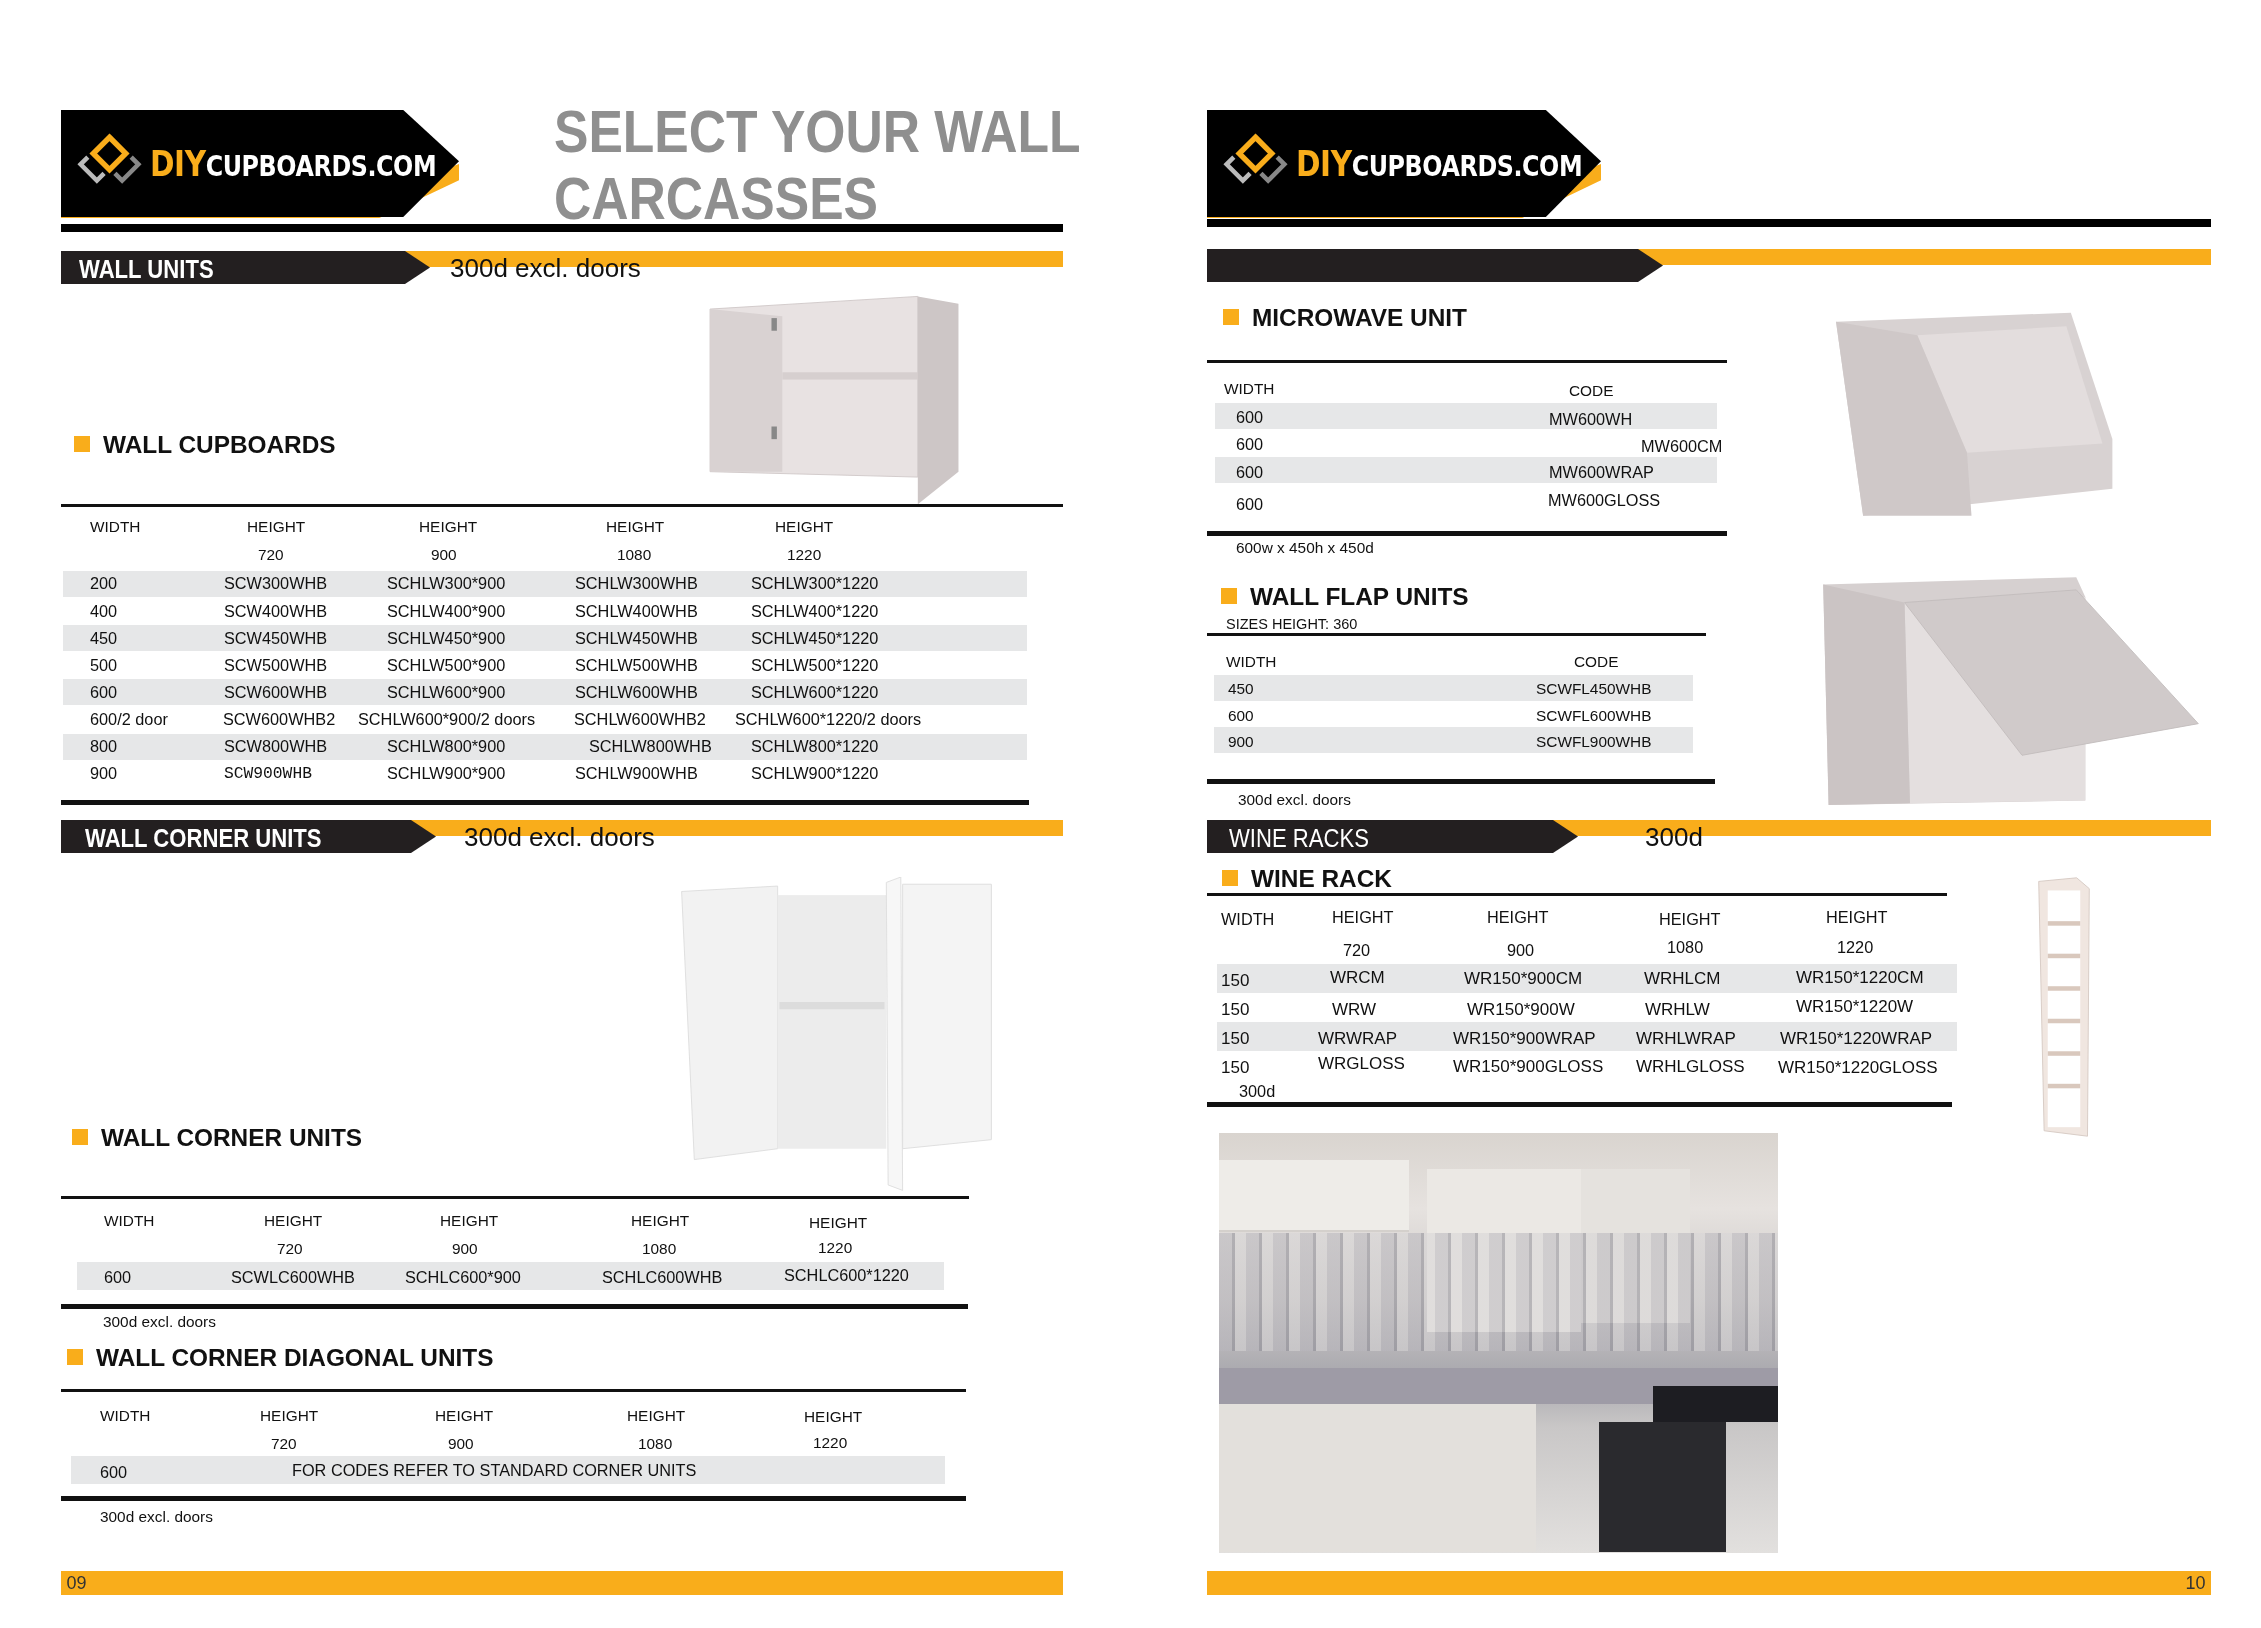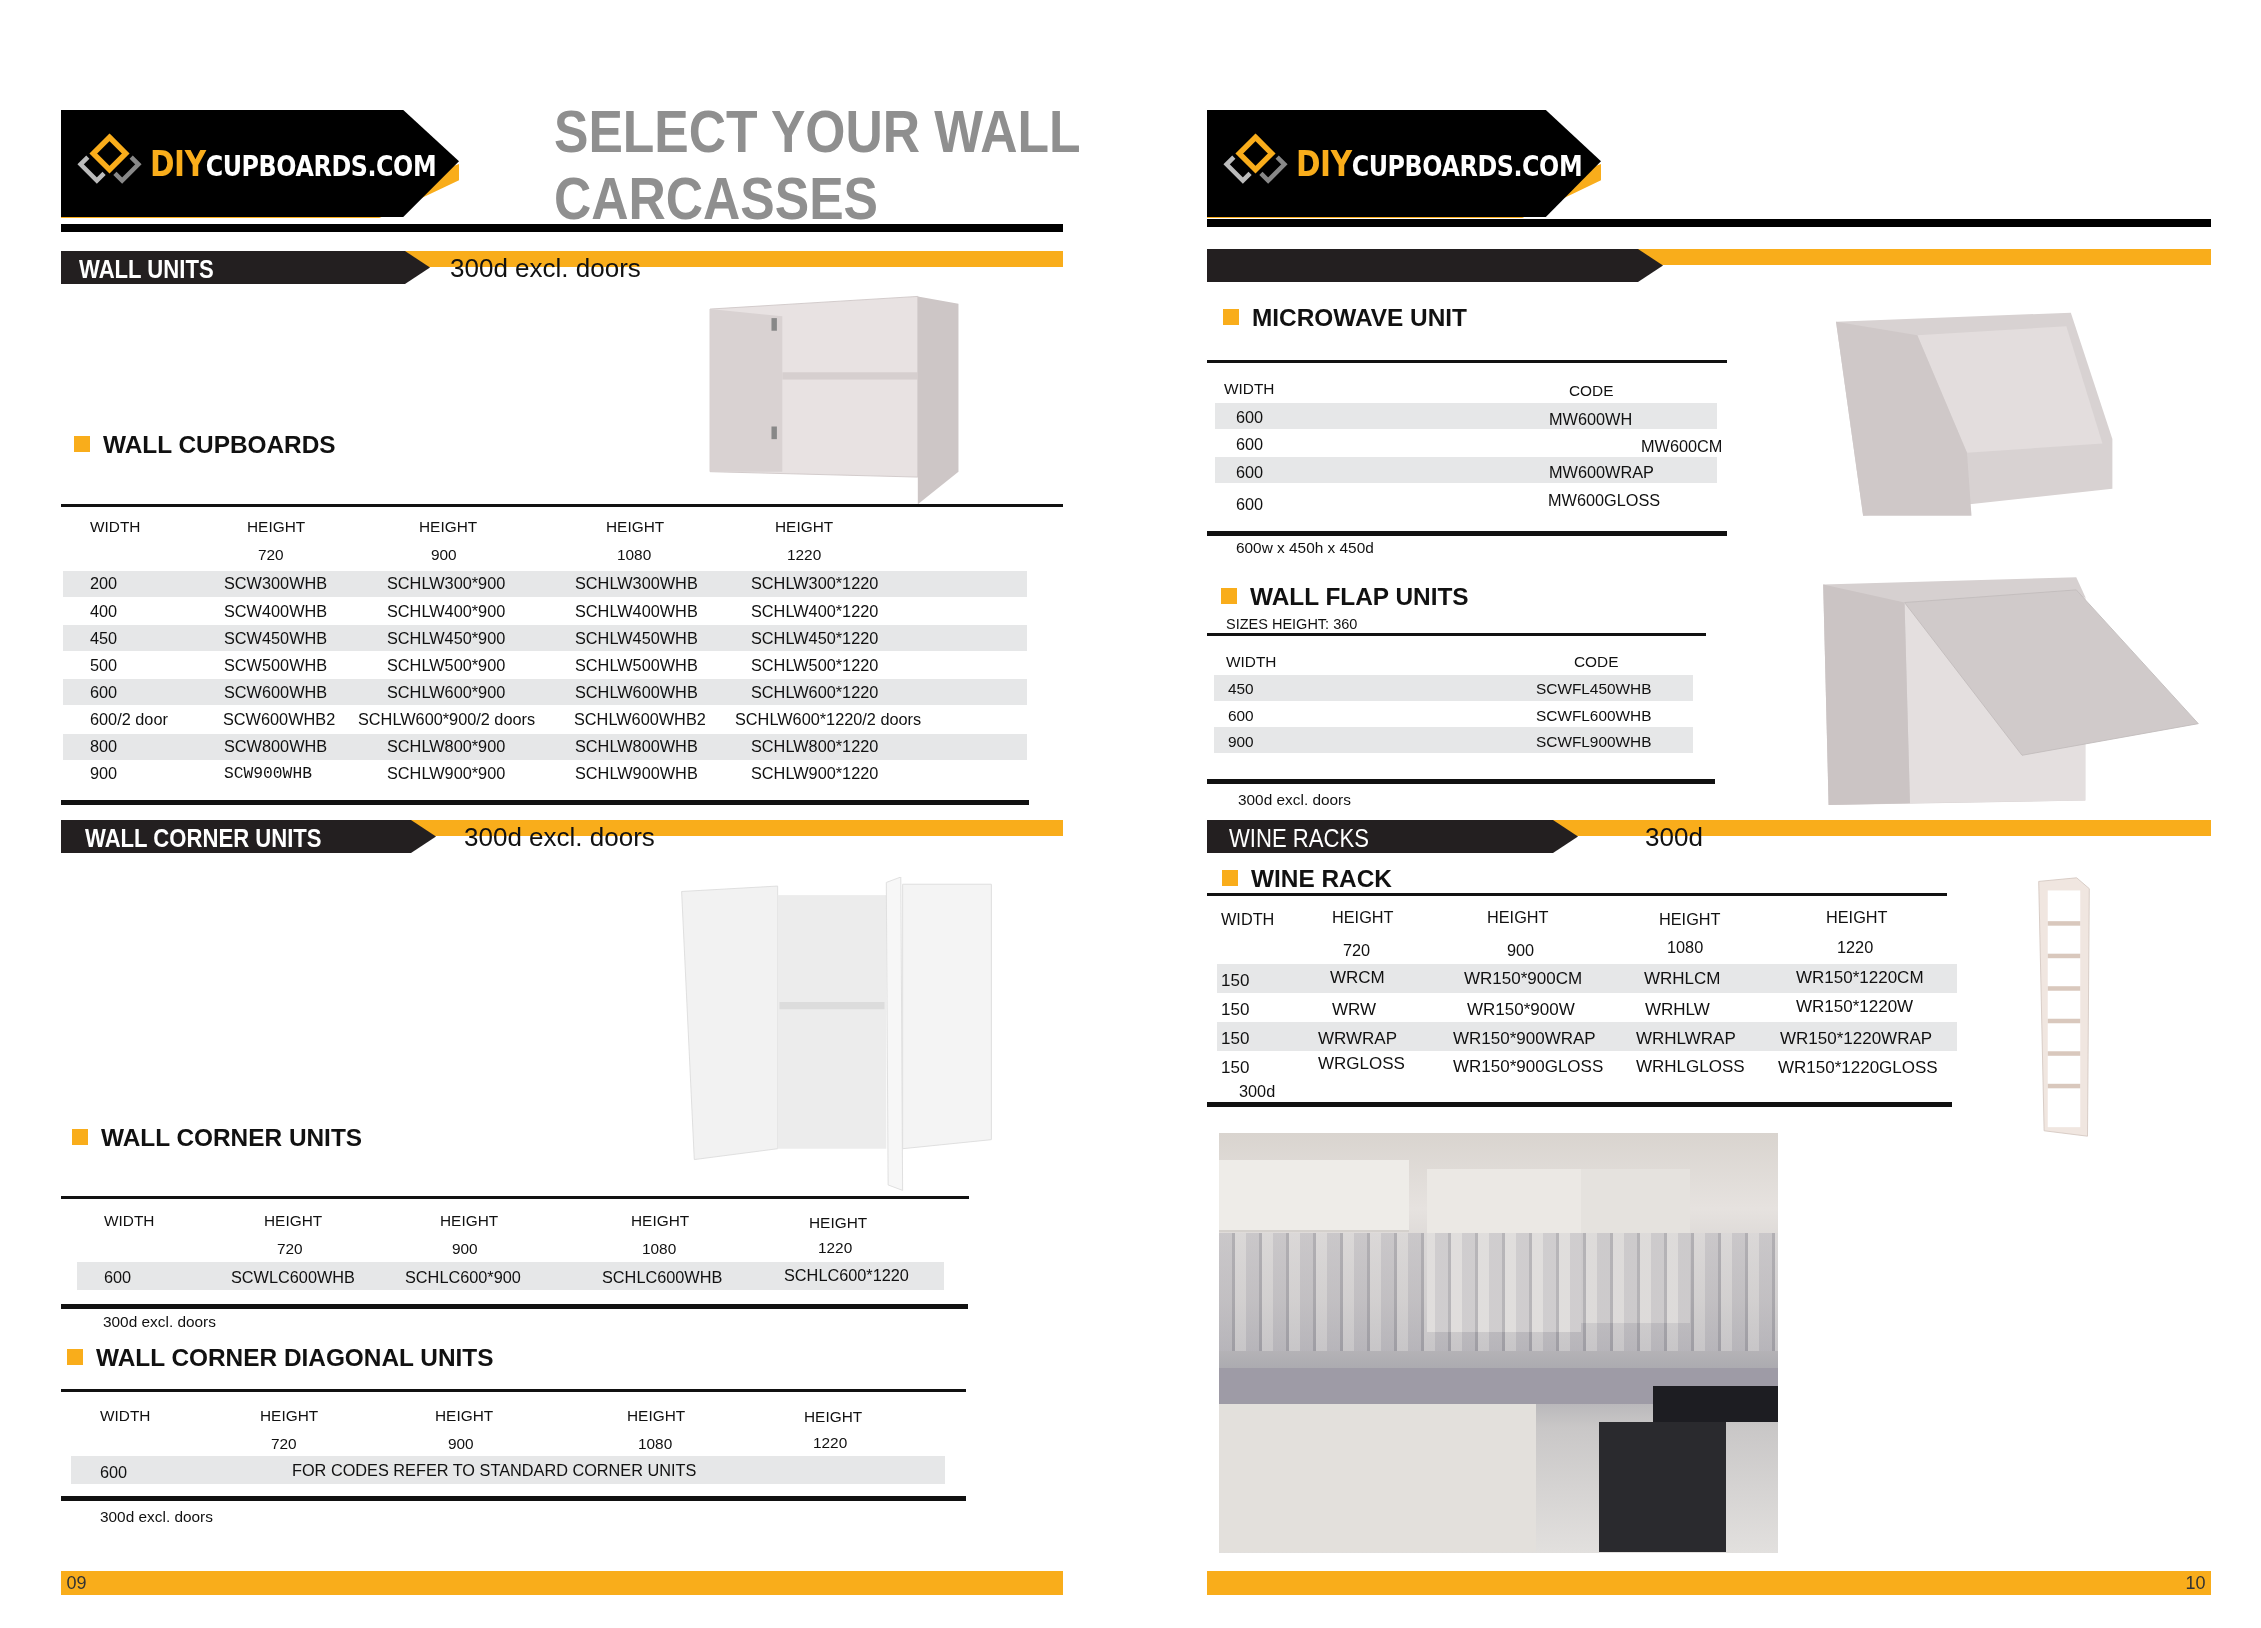--- a/index.html
+++ b/index.html
@@ -142,21 +142,21 @@
       <div class="cell" style="left:90px;top:710px;">600/2 door</div>
       <div class="cell" style="left:223px;top:710px;">SCW600WHB2</div>
       <div class="cell" style="left:358px;top:710px;">SCHLW600*900/2 doors</div>
       <div class="cell" style="left:574px;top:710px;">SCHLW600WHB2</div>
       <div class="cell" style="left:735px;top:710px;">SCHLW600*1220/2 doors</div>
     </div>
     <div>
       <div class="cell" style="left:90px;top:737px;">800</div>
       <div class="cell" style="left:224px;top:737px;">SCW800WHB</div>
       <div class="cell" style="left:387px;top:737px;">SCHLW800*900</div>
-      <div class="cell" style="left:575px;top:737px;text-align:right;">SCHLW800WHB</div>
+      <div class="cell" style="left:589px;top:737px;text-align:right;">SCHLW800WHB</div>
       <div class="cell" style="left:751px;top:737px;">SCHLW800*1220</div>
     </div>
     <div>
       <div class="cell" style="left:90px;top:764px;">900</div>
       <div class="cell" style="left:224px;top:764px;font-family:Liberation Mono, monospace;">SCW900WHB</div>
       <div class="cell" style="left:387px;top:764px;">SCHLW900*900</div>
       <div class="cell" style="left:575px;top:764px;">SCHLW900WHB</div>
       <div class="cell" style="left:751px;top:764px;">SCHLW900*1220</div>
     </div>
   </div>

